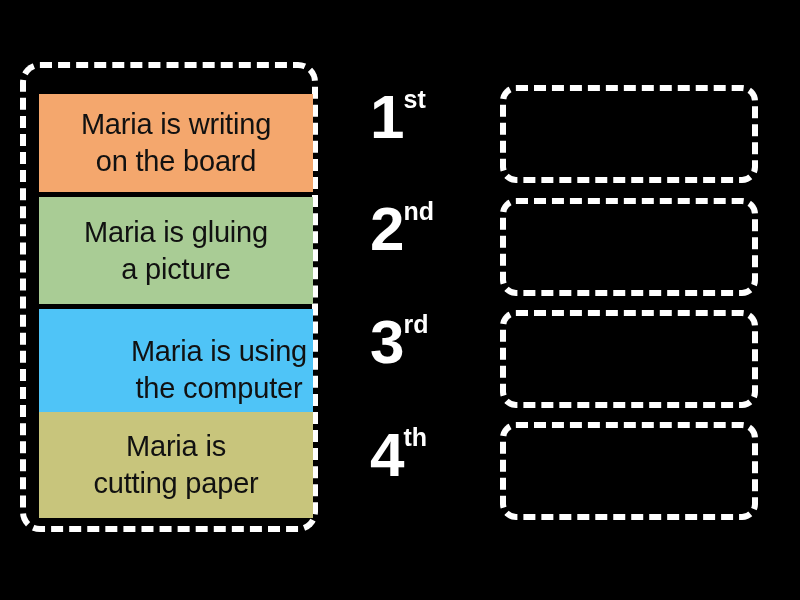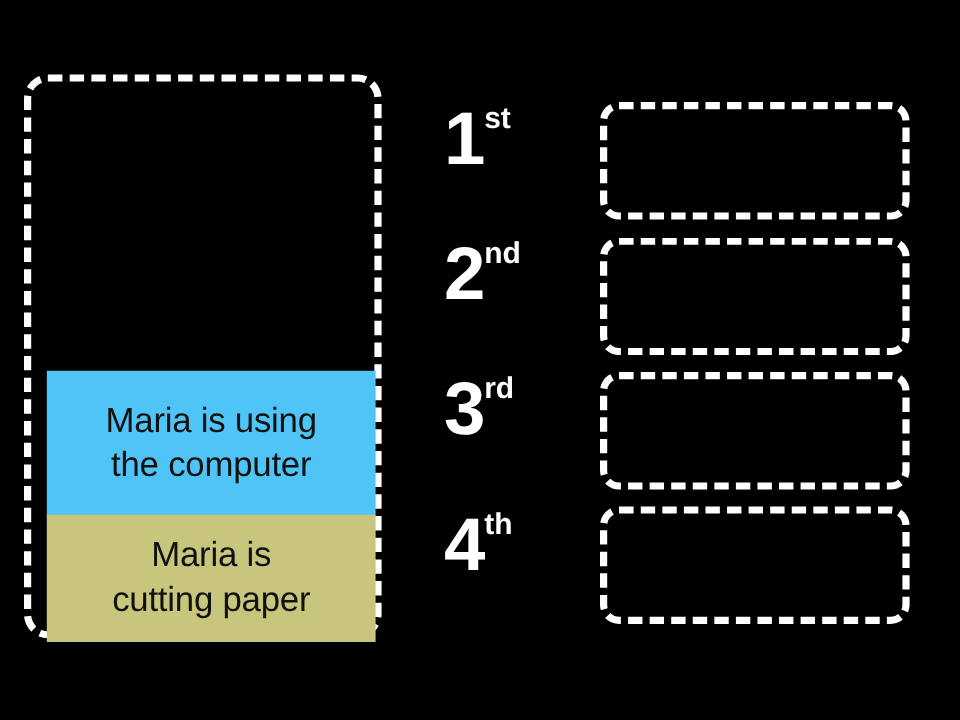--- a/index.html
+++ b/index.html
@@ -46,22 +46,22 @@
     color: #111111;
     font-size: 29px;
     line-height: 37px;
     font-weight: 400;
     letter-spacing: -0.2px;
     padding: 2px 6px;
   }
 
   .tile-1 { top: 26px;  height: 98px;  background: #f4a76d; }
   .tile-2 { top: 129px; height: 107px; background: #a9cc95; }
-  .tile-3 { top: 241px; height: 122px; background: #4fc4f7; }
-  .tile-4 { top: 361px; height: 106px; background: #c8c57c; }
+  .tile-3 { top: 241px; height: 122px; background: #4fc4f7; justify-content: flex-end; }
+  .tile-4 { top: 344px; height: 106px; background: #c8c57c; }
 
   .tile-text {
     display: block;
     white-space: pre-line;
   }
 
   
   .ordinal {
     position: absolute;
     left: 370px;
@@ -106,21 +106,29 @@
   .drop-3 { top: 310px; }
   .drop-4 { top: 422px; }
 </style>
 </head>
 <body>
 
 <div id="stage">
 
   <div id="tile-tray">
 
+    <div class="tile tile-1">
+      <span class="tile-text">Maria is writing
+on the board</span>
+    </div>
 
+    <div class="tile tile-2">
+      <span class="tile-text">Maria is gluing
+a picture</span>
+    </div>
 
     <div class="tile tile-3">
       <span class="tile-text">Maria is using
 the computer</span>
     </div>
 
     <div class="tile tile-4">
       <span class="tile-text">Maria is
 cutting paper</span>
     </div>

